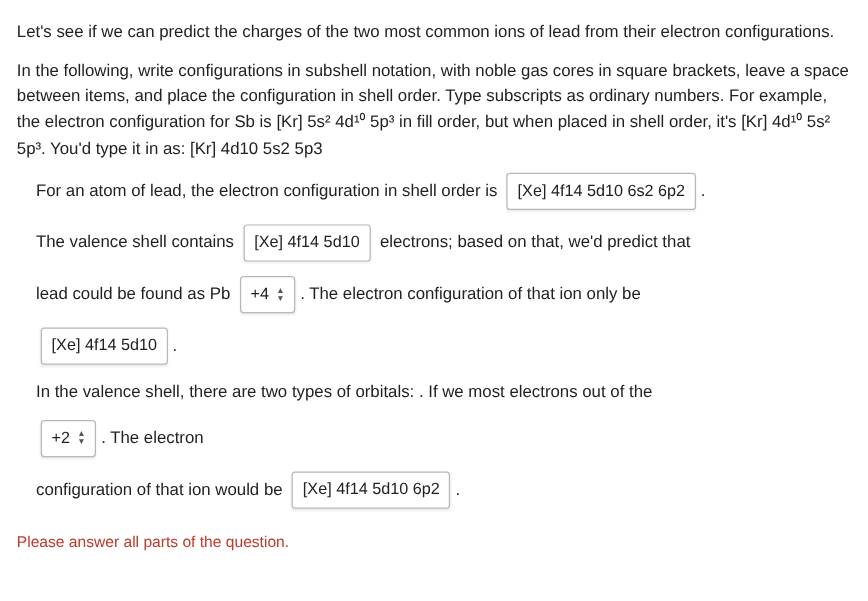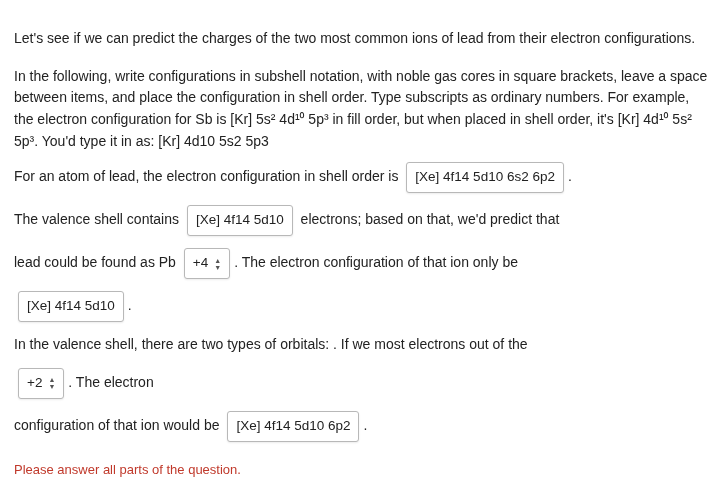--- a/index.html
+++ b/index.html
@@ -1,23 +1,23 @@
 <!DOCTYPE html>
 <html><head>
 <meta charset="utf-8">
 <style>
 body{margin:0;font-family:Arial,Helvetica,sans-serif;font-size:14px;color:#222;line-height:1.55;padding:12px 14px;width:723px;box-sizing:border-box}
-p{margin:16px 0 10px 0}
+p{margin:4px 0 10px 0}
 .intro-em{}
 .inp{display:inline-block;border:1px solid #b8b8b8;border-radius:3px;padding:4px 8px;margin:0 4px;vertical-align:middle;background:#fff;font-size:13.5px;box-shadow:0 1px 2px rgba(0,0,0,.08)}
 .sel{display:inline-flex;align-items:center;border:1px solid #b8b8b8;border-radius:3px;padding:4px 8px;margin:0 4px;vertical-align:middle;background:#fff;font-size:13.5px;box-shadow:0 1px 2px rgba(0,0,0,.08)}
 .sel .caret{margin-left:6px;display:inline-flex;flex-direction:column;line-height:0}
 .sel .caret span{font-size:7px;line-height:7px;color:#555}
 .footer-err{color:#c0392b;font-size:13px;margin-top:18px}
-.row{margin:0 0 12px 0}
+.row{margin:0 0 12px 16px}
 </style>
 </head>
 <body>
 
 <p>Let's see if we can predict the charges of the two most common ions of lead from their electron configurations.</p>
 
 <p>
   <span>In the following, write configurations in subshell notation, with noble gas cores in square brackets, leave a space between items, and </span><span class="intro-em">place the configuration in shell order</span><span>. Type subscripts as ordinary numbers. For example, the electron configuration for Sb is [Kr] 5s² 4d¹⁰ 5p³ in fill order, but when placed in shell order, it's [Kr] 4d¹⁰ 5s² 5p³. You'd type it in as:  [Kr] 4d10 5s2 5p3</span>
 </p>
 

